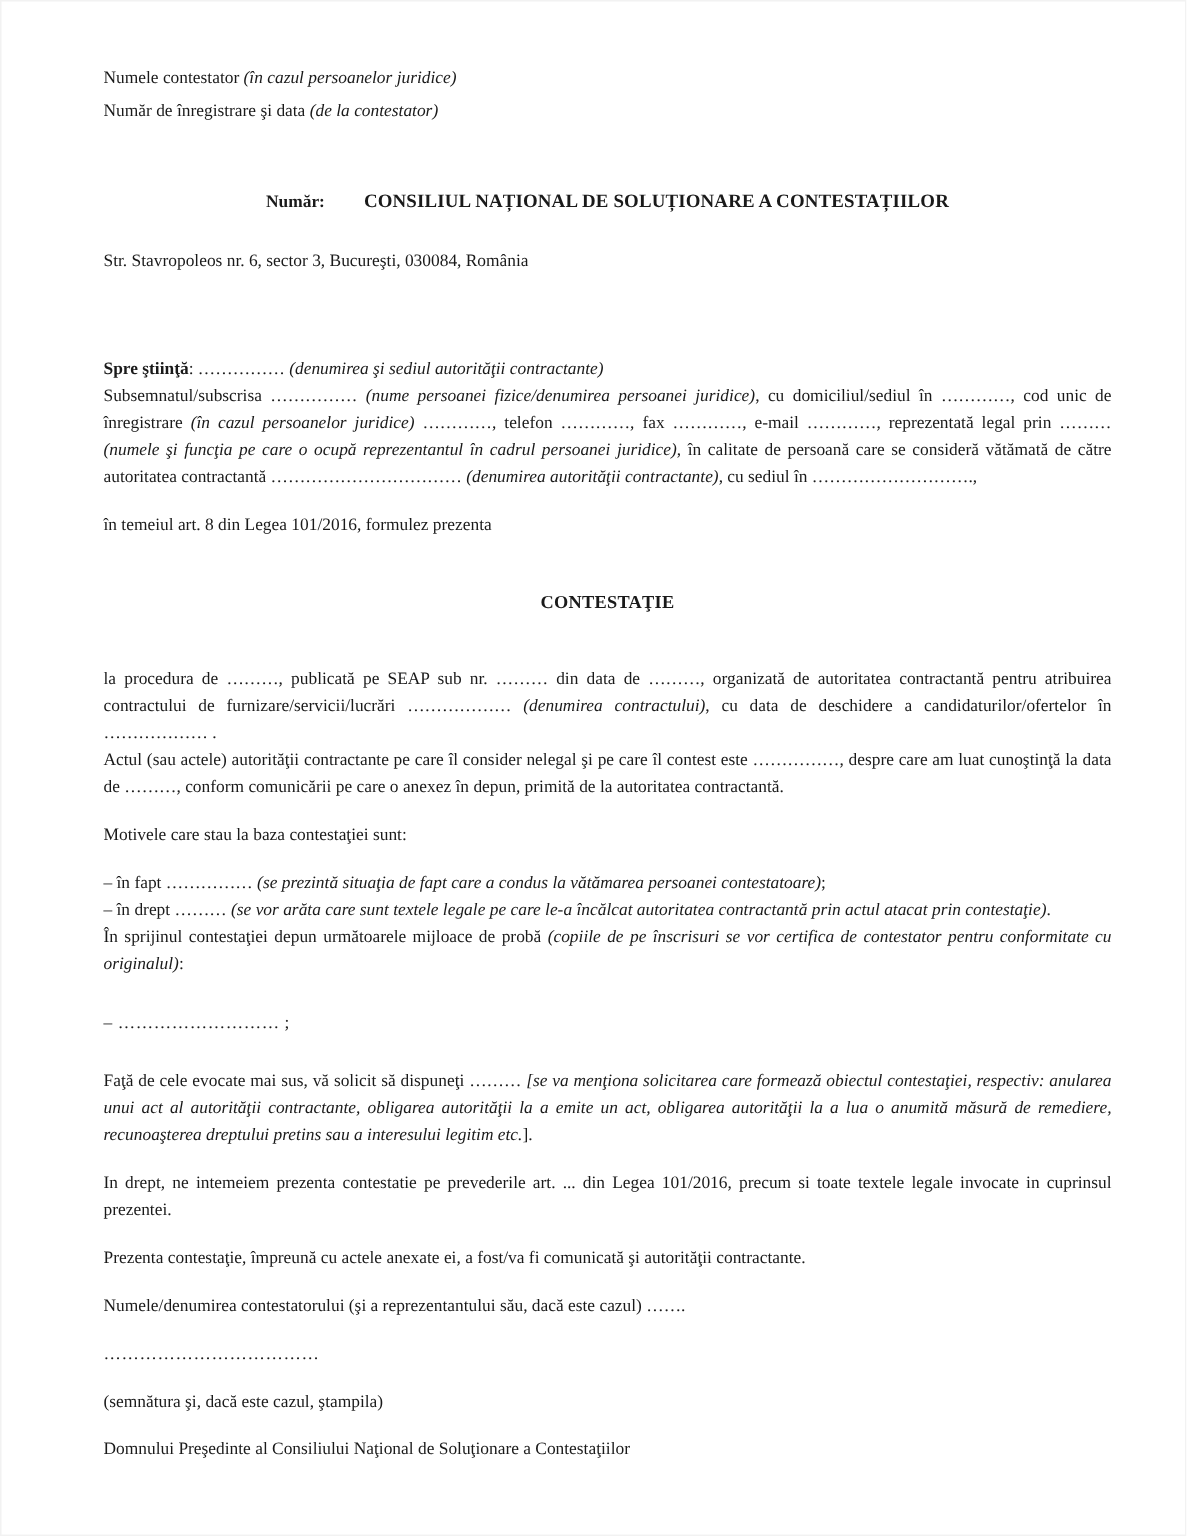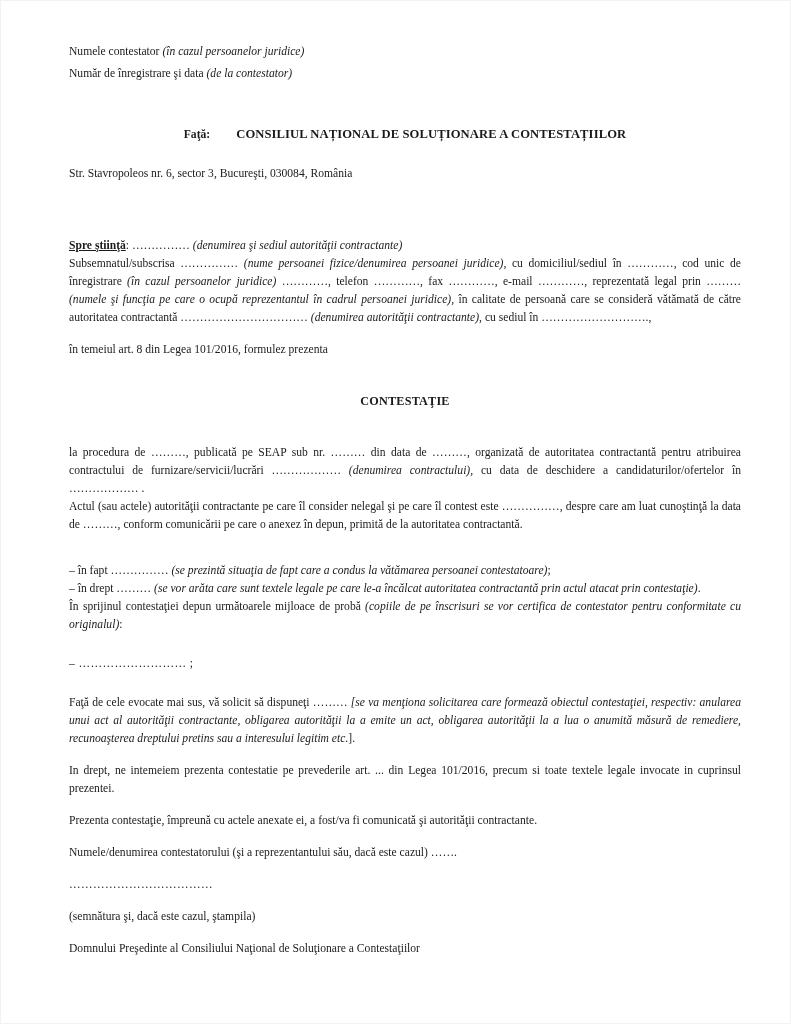--- a/index.html
+++ b/index.html
@@ -29,21 +29,21 @@
   .doc {
     width: 672px;
     font-size: 11.6px;
     line-height: 1.55;
   }
   .para-left {
     margin: 0;
     text-align: left;
   }
   i, .it { font-style: italic; }
-  b, .bd { font-weight: bold; text-decoration: underline; }
+  b, .bd { font-weight: bold; }
   .gap-md { height: 14px; }
   .gap-lg { height: 21px; }
   .gap-xl { height: 28px; }
 
   
   .hdr-block { margin-bottom: 0; }
   .hdr-line {
     margin: 0 0 4px 0;
     font-size: 11.6px;
     white-space: nowrap;
@@ -94,21 +94,21 @@
 
 <div class="page">
   <div class="doc">
 
     <div class="hdr-block">
       <p class="hdr-line"><span>Numele contestator </span><i>(în cazul persoanelor juridice)</i></p>
       <p class="hdr-line"><span>Număr de înregistrare şi data </span><i>(de la contestator)</i></p>
     </div>
 
     <div class="catre-row">
-      <span class="catre-label">Faţă:</span>
+      <span class="catre-label">Număr:</span>
       <span class="catre-value">CONSILIUL NAȚIONAL DE SOLUȚIONARE A CONTESTAȚIILOR</span>
     </div>
     <p class="address">Str. Stavropoleos nr. 6, sector 3, Bucureşti, 030084, România</p>
 
     <div class="gap-xl"></div>
     <div class="gap-md"></div>
 
     <p class="para-left"><b>Spre ştiinţă</b><span>: …………… </span><i>(denumirea şi sediul autorităţii contractante)</i></p>
 
     <p class="body-just"><span>Subsemnatul/subscrisa …………… </span><i>(nume persoanei fizice/denumirea persoanei juridice)</i><span>, cu domiciliul/sediul în …………, cod unic de înregistrare </span><i>(în cazul persoanelor juridice)</i><span> …………, telefon …………, fax …………, e-mail …………, reprezentată legal prin ……… </span><i>(numele şi funcţia pe care o ocupă reprezentantul în cadrul persoanei juridice)</i><span>, în calitate de persoană care se consideră vătămată de către autoritatea contractantă …………………………… </span><i>(denumirea autorităţii contractante)</i><span>, cu sediul în ……………………….,</span></p>
@@ -122,20 +122,21 @@
     <p class="center-title">CONTESTAŢIE</p>
 
     <div class="gap-lg"></div>
 
     <p class="body-just"><span>la procedura de ………, publicată pe SEAP sub nr. ……… din data de ………, organizată de autoritatea contractantă pentru atribuirea contractului de furnizare/servicii/lucrări ……………… </span><i>(denumirea contractului)</i><span>, cu data de deschidere a candidaturilor/ofertelor în ……………… .</span></p>
 
     <p class="body-just">Actul (sau actele) autorităţii contractante pe care îl consider nelegal şi pe care îl contest este ……………, despre care am luat cunoştinţă la data de ………, conform comunicării pe care o anexez în depun, primită de la autoritatea contractantă.</p>
 
     <div class="gap-md"></div>
 
+    <p class="para-left">Motivele care stau la baza contestaţiei sunt:</p>
 
     <div class="gap-md"></div>
 
     <p class="body-just"><span>– în fapt …………… </span><i>(se prezintă situaţia de fapt care a condus la vătămarea persoanei contestatoare)</i><span>;</span></p>
 
     <p class="body-just"><span>– în drept ……… </span><i>(se vor arăta care sunt textele legale pe care le-a încălcat autoritatea contractantă prin actul atacat prin contestaţie)</i><span>.</span></p>
 
     <p class="body-just"><span>În sprijinul contestaţiei depun următoarele mijloace de probă </span><i>(copiile de pe înscrisuri se vor certifica de contestator pentru conformitate cu originalul)</i><span>:</span></p>
 
     <div class="gap-lg"></div>

